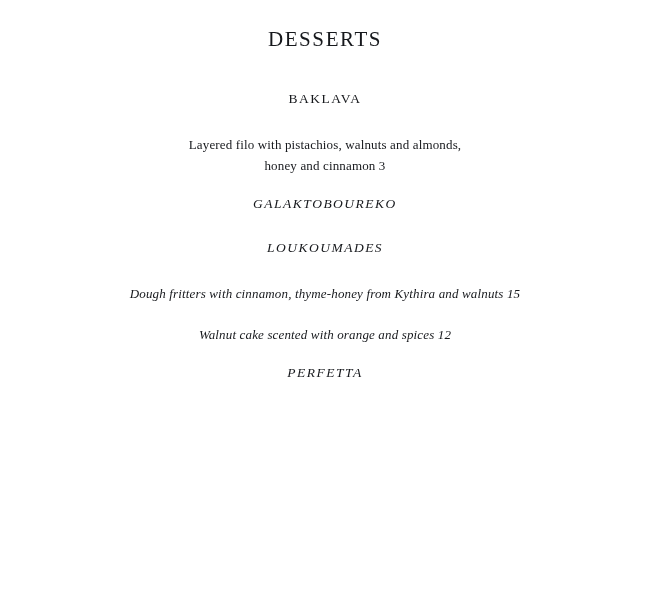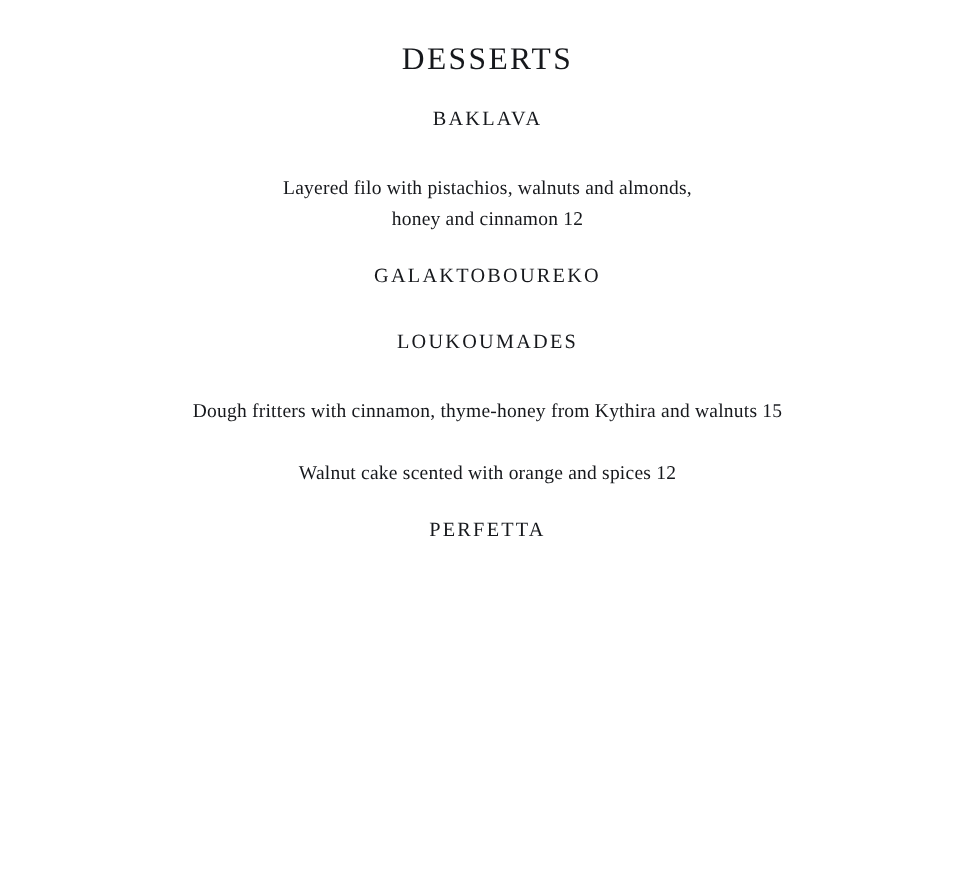--- a/index.html
+++ b/index.html
@@ -22,21 +22,21 @@
     padding: 28px 20px 0 20px;
     background: #ffffff;
     text-align: center;
   }
 
   .menu-title {
     font-size: 21px;
     letter-spacing: 1.6px;
     font-weight: 400;
     color: #16181c;
-    margin: 0 0 20px 0;
+    margin: 0 0 40px 0;
     line-height: 1.1;
   }
 
   .menu-section {
     margin: 0 0 18px 0;
   }
 
   .dish-name {
     font-size: 13.5px;
     letter-spacing: 1.5px;
@@ -55,34 +55,35 @@
     font-weight: 400;
   }
 
   .dish-desc .desc-line {
     display: block;
   }
 
   
   .menu-section + .menu-section {
     margin-top: 20px;
+    font-style: italic;
   }
 </style>
 </head>
 <body>
 
 <div class="menu-page">
 
   <h1 class="menu-title">DESSERTS</h1>
 
   <div class="menu-section">
     <div class="dish-name">BAKLAVA</div>
     <p class="dish-desc">
       <span class="desc-line">Layered filo with pistachios, walnuts and almonds,</span>
-      <span class="desc-line">honey and cinnamon 12</span>
+      <span class="desc-line">honey and cinnamon 3</span>
     </p>
   </div>
 
   <div class="menu-section">
     <div class="dish-name">GALAKTOBOUREKO</div>
   </div>
 
   <div class="menu-section">
     <div class="dish-name">LOUKOUMADES</div>
     <p class="dish-desc">

